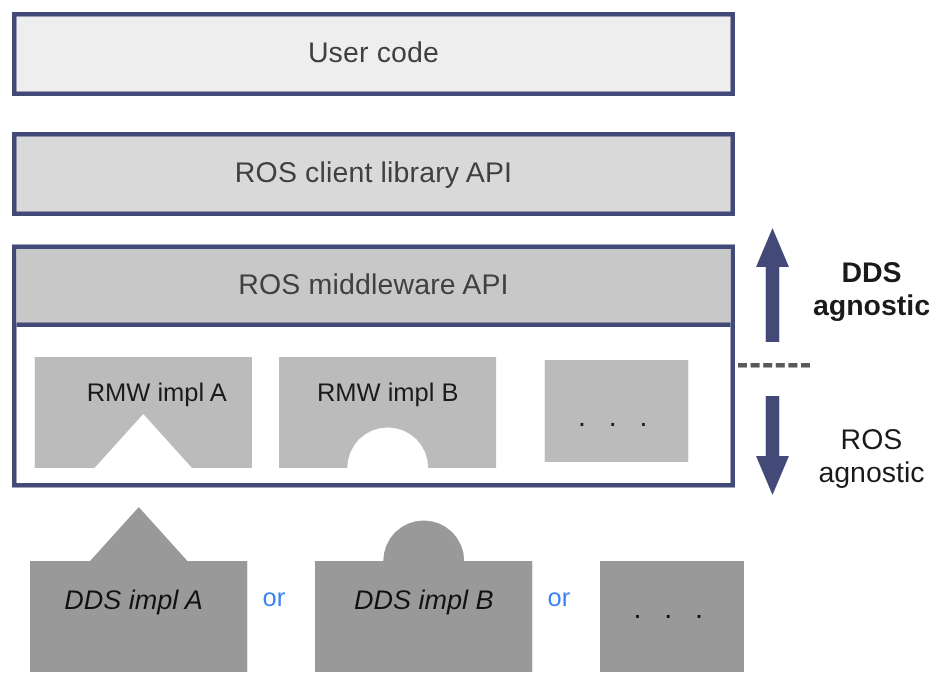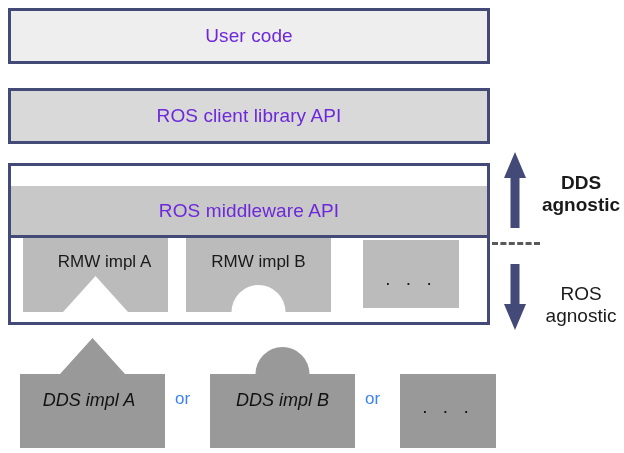--- a/index.html
+++ b/index.html
@@ -24,21 +24,21 @@
   
   .layer-box {
     box-sizing: border-box;
     border: 3px solid #434a77;
     display: flex;
     align-items: center;
     justify-content: center;
   }
   .layer-label {
     font-size: 19px;
-    color: #6d28d9;
+    color: #404040;
     white-space: nowrap;
     letter-spacing: 0.1px;
   }
 
   
   #user-code-box {
     left: 8px; top: 8px;
     width: 482px; height: 56px;
     background: #eeeeee;
   }
@@ -60,21 +60,20 @@
   
   #middleware-api-strip {
     left: 0px; top: 0px;
     width: 476px; height: 52px;
     background: #c8c8c8;
     border-bottom: 3px solid #434a77;
     box-sizing: border-box;
     display: flex;
     align-items: center;
     justify-content: center;
-    margin-top: 20px;
   }
 
   
   .rmw-tile {
     position: absolute;
     top: 72px;
   }
   .rmw-tile svg { display: block; }
   .rmw-text {
     position: absolute;

